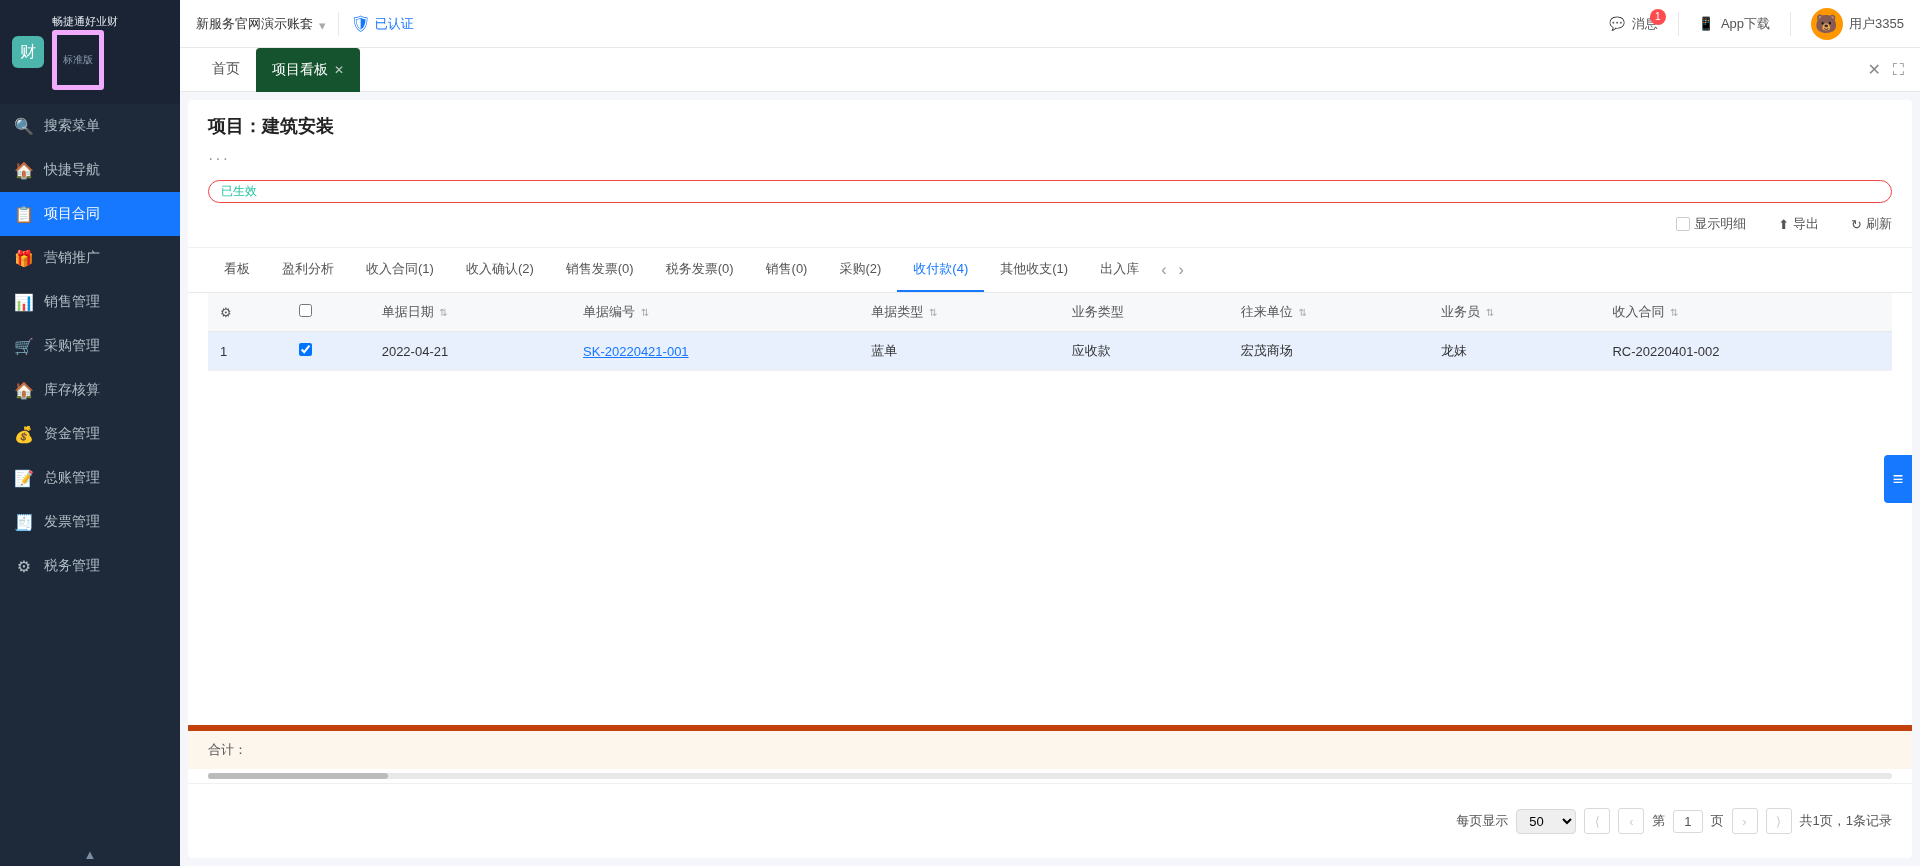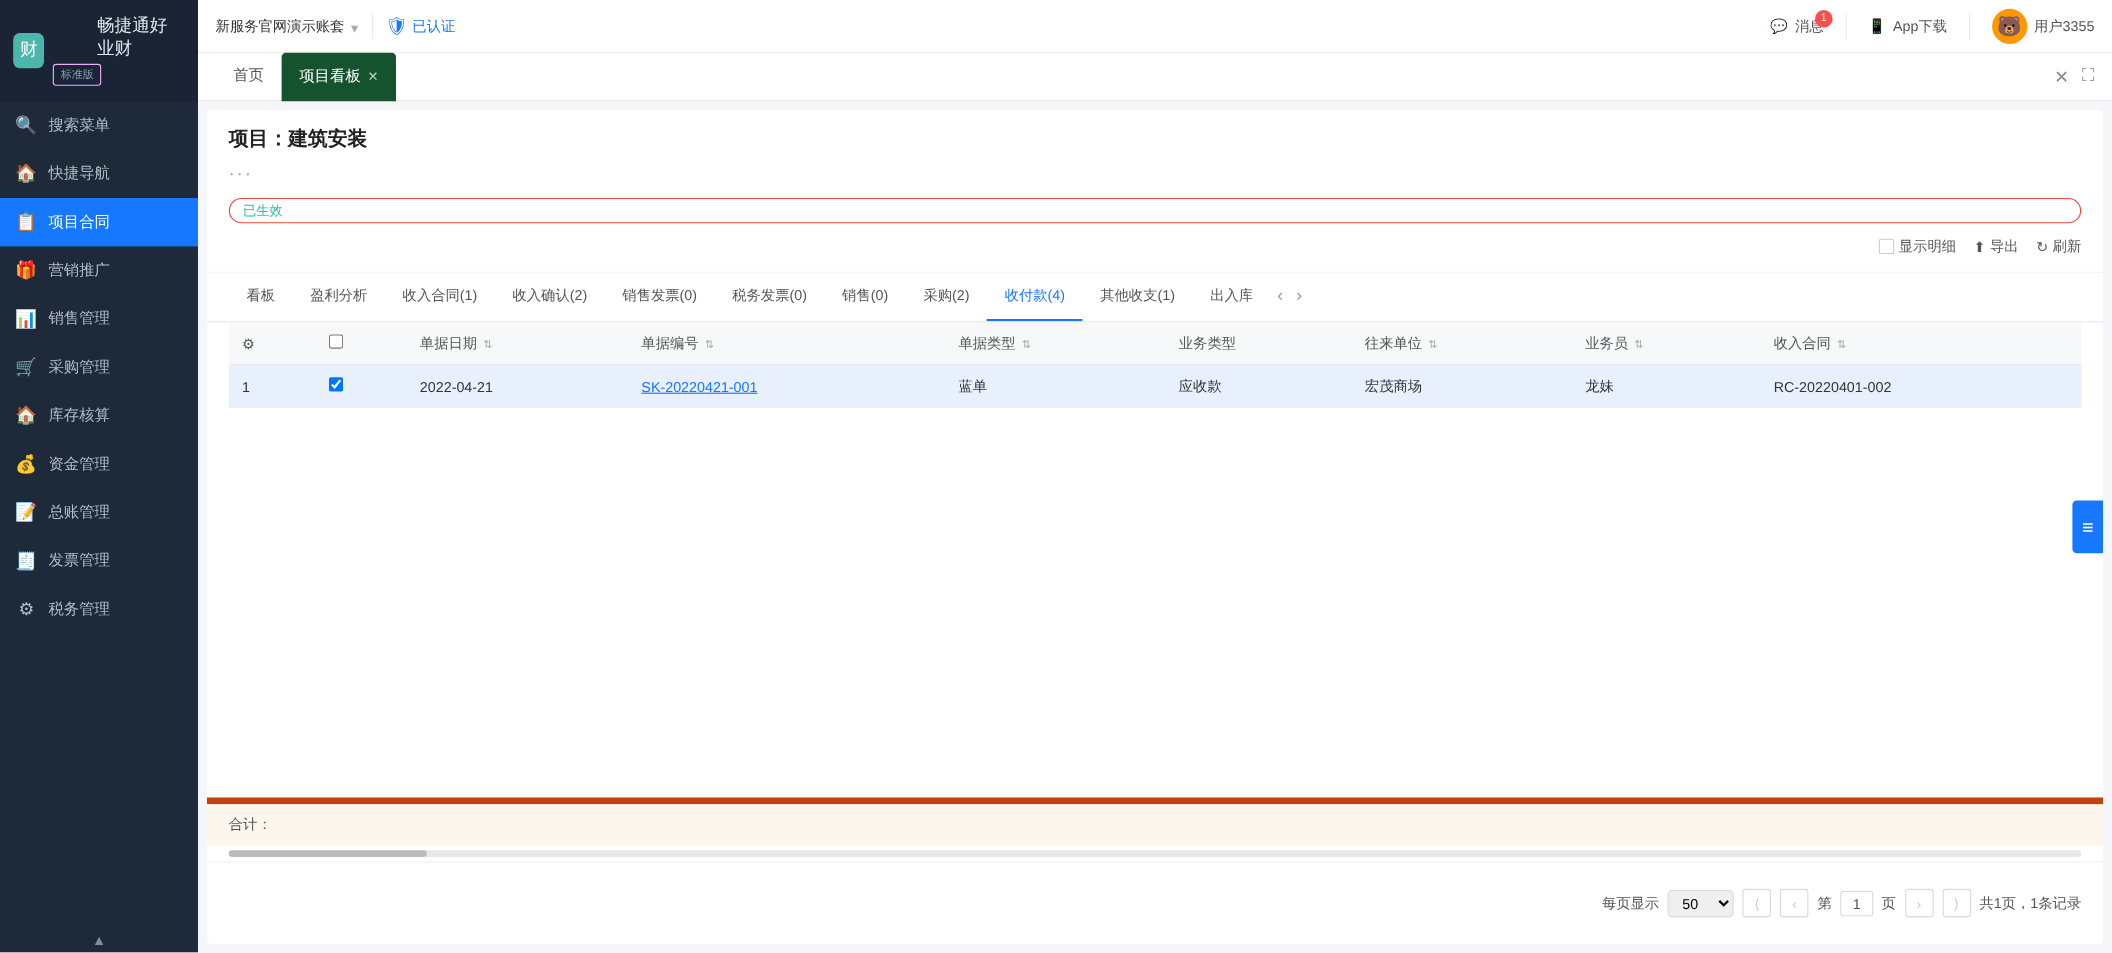--- a/index.html
+++ b/index.html
@@ -22,22 +22,22 @@
       background: #1a2435;
       gap: 8px;
     }
     .sidebar-logo-icon {
       width: 32px; height: 32px;
       background: #4db6ac;
       border-radius: 6px;
       display: flex; align-items: center; justify-content: center;
       color: white; font-size: 16px;
     }
-    .sidebar-title { font-size: 16px; color: #e0e6ed; line-height: 1.3; margin-left: 40px; }
-    .sidebar-badge { font-size: 10px; color: #8a9bb0; padding: 2px 6px; border: 1px solid #f0abfc; border-radius: 3px; margin-top: 2px; display: inline-block; }
+    .sidebar-title { font-size: 11px; color: #e0e6ed; line-height: 1.3; }
+    .sidebar-badge { font-size: 10px; color: #8a9bb0; padding: 18px 6px; border: 5px solid #f0abfc; border-radius: 3px; margin-top: 2px; display: inline-block; }
 
     .sidebar-nav { flex: 1; overflow-y: auto; }
     .nav-item {
       display: flex; align-items: center;
       padding: 12px 14px; gap: 10px;
       color: #b0bec5; cursor: pointer;
       font-size: 14px;
     }
     .nav-item.active { background: #1677ff; color: #fff; }
     .nav-icon { width: 20px; height: 20px; display: flex; align-items: center; justify-content: center; font-size: 16px; }
@@ -129,21 +129,21 @@
     }
     .page-title { font-size: 18px; font-weight: 600; color: #222; }
     .page-more { color: #999; cursor: pointer; letter-spacing: 2px; font-size: 16px; }
     .status-badge {
       padding: 2px 12px;
       border: 1px solid #ef4444;
       color: #20c5a0;
       border-radius: 12px;
       font-size: 12px;
     }
-    .page-header-right { margin-left: auto; display: flex; align-items: center; gap: 16px; }
+    .page-header-right { margin-left: auto; display: flex; align-items: center; gap: 32px; }
     .header-action {
       display: flex; align-items: center; gap: 4px;
       color: #555; font-size: 13px; cursor: pointer;
     }
     .checkbox-show { width: 14px; height: 14px; border: 1px solid #ccc; border-radius: 2px; display: inline-block; }
 
     
     .subnav {
       display: flex; align-items: center;
       padding: 0 20px;

